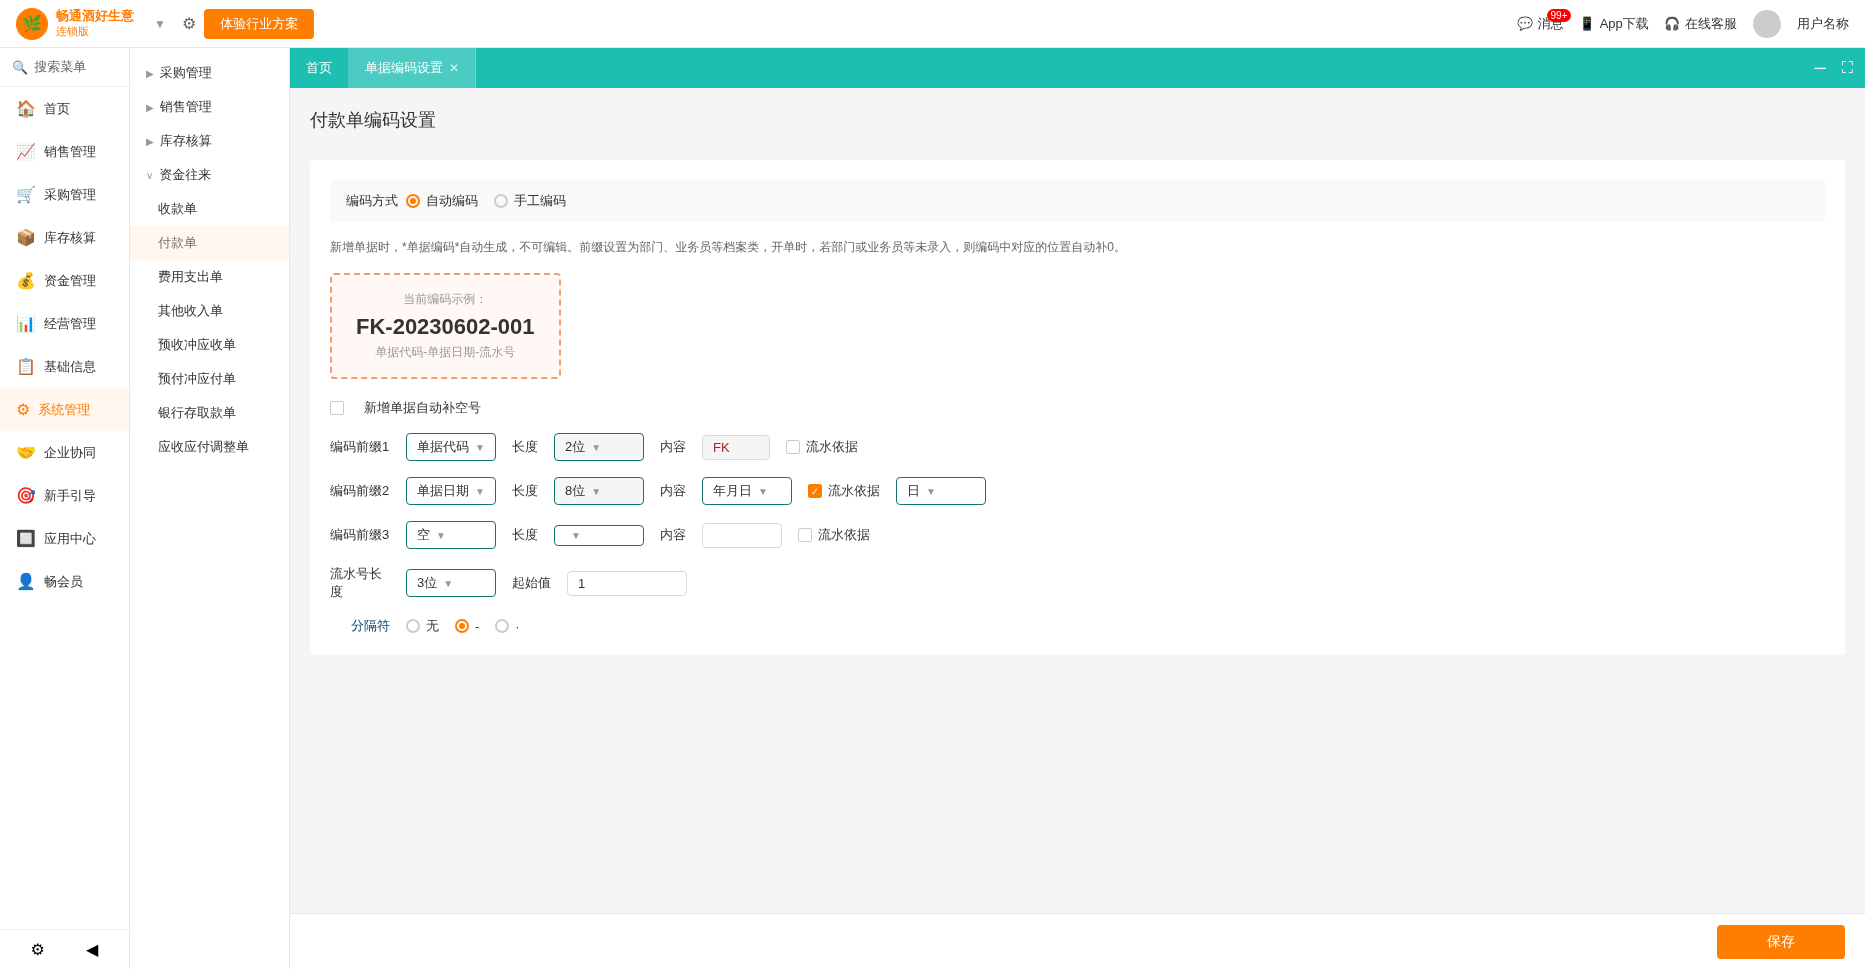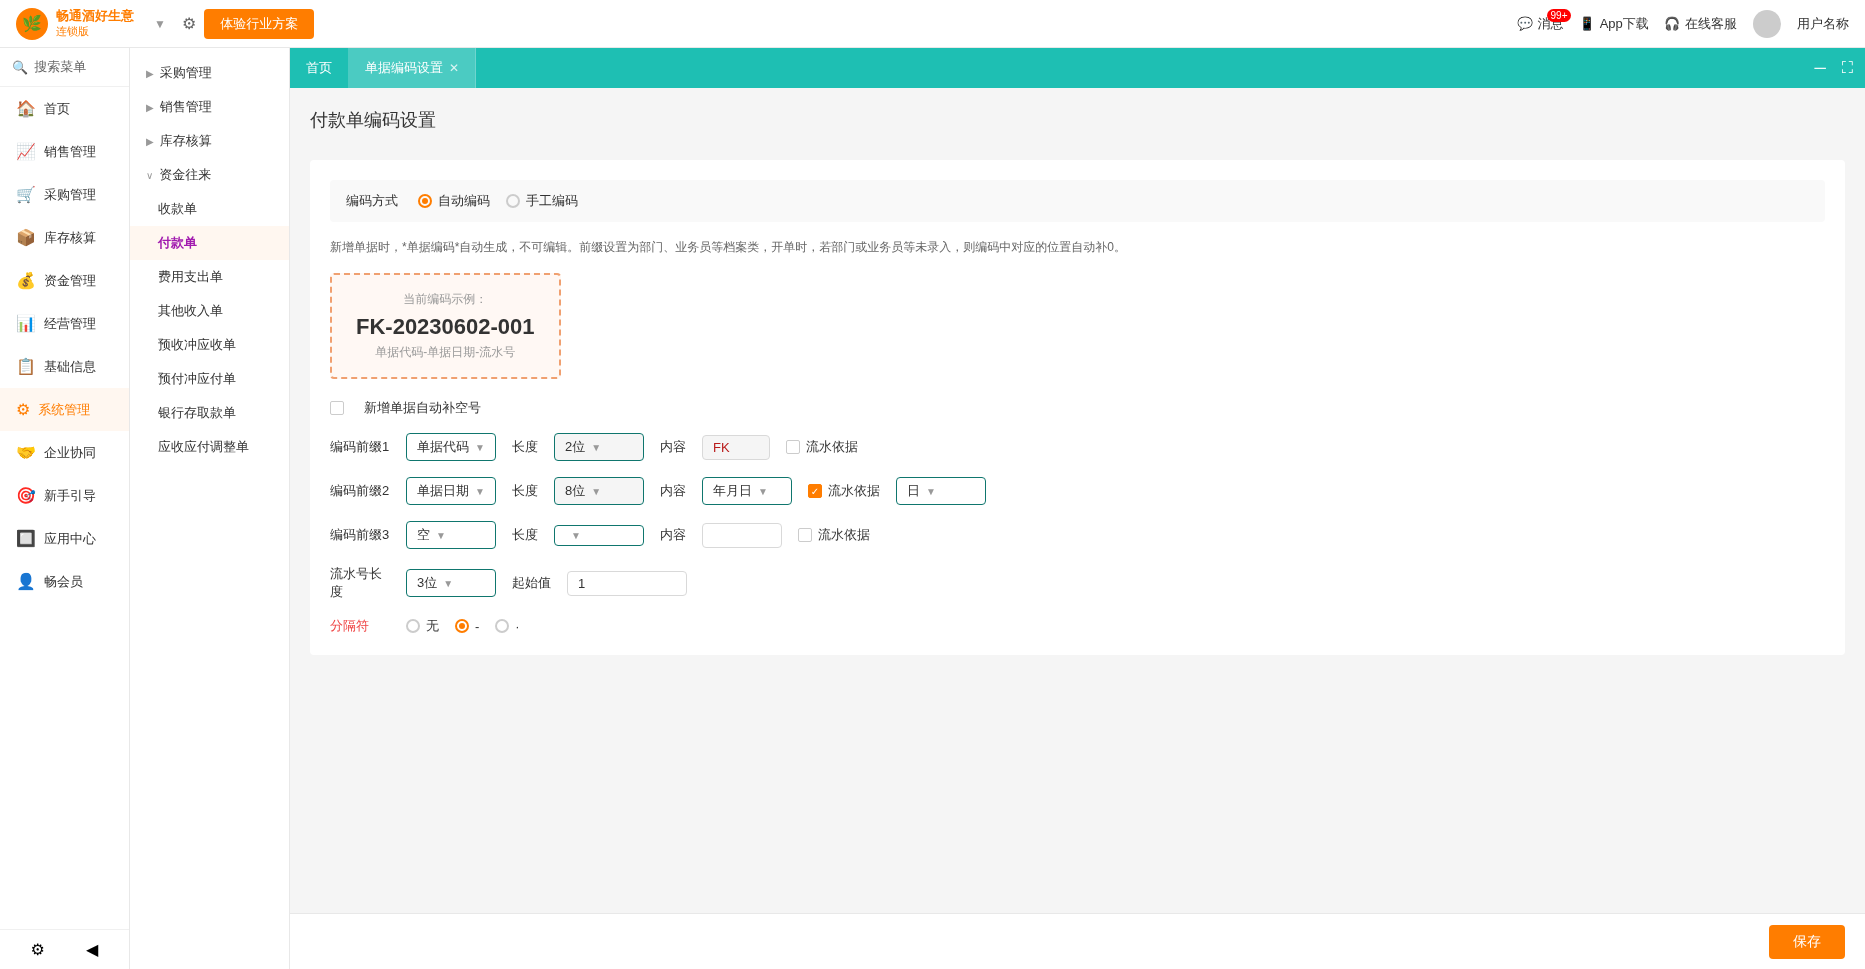--- a/index.html
+++ b/index.html
@@ -48,29 +48,29 @@
 
     
     .content-area { display: flex; flex: 1; overflow: hidden; }
 
     
     .sub-menu { width: 160px; background: #fff; border-right: 1px solid #e8e8e8; overflow-y: auto; flex-shrink: 0; padding: 8px 0; }
     .sub-menu-group { }
     .sub-menu-header { display: flex; align-items: center; gap: 6px; padding: 8px 16px; font-size: 13px; color: #333; cursor: pointer; font-weight: 500; }
     .sub-menu-arrow { font-size: 10px; color: #999; }
     .sub-menu-item { padding: 8px 16px 8px 28px; font-size: 13px; color: #333; cursor: pointer; }
-    .sub-menu-item.active { background: #fff7f0; color: #a21caf; font-weight: 700; }
+    .sub-menu-item.active { background: #fff7f0; color: #737373; font-weight: 400; }
 
     
     .main-content { flex: 1; overflow-y: auto; background: #f5f5f5; padding: 20px; }
     .page-title { font-size: 18px; color: #333; font-weight: 500; margin-bottom: 28px; font-family: Liberation Mono, monospace; }
 
     
     .section-card { background: #fff; border-radius: 4px; padding: 20px; margin-bottom: 16px; }
-    .encoding-mode { display: flex; align-items: center; gap: 20px; padding: 12px 16px; background: #f9f9f9; border-radius: 4px; margin-bottom: 16px; }
+    .encoding-mode { display: flex; align-items: center; gap: 8px; padding: 12px 16px; background: #f9f9f9; border-radius: 4px; margin-bottom: 16px; }
     .encoding-mode-label { font-size: 13px; color: #333; }
     .radio-group { display: flex; align-items: center; gap: 16px; }
     .radio-item { display: flex; align-items: center; gap: 6px; font-size: 13px; color: #333; cursor: pointer; }
     .radio-circle { width: 14px; height: 14px; border-radius: 50%; border: 2px solid #ccc; display: inline-flex; align-items: center; justify-content: center; }
     .radio-circle.checked { border-color: #ff7d00; }
     .radio-dot { width: 6px; height: 6px; border-radius: 50%; background: #ff7d00; }
 
     .info-text { font-size: 12px; color: #666; margin-bottom: 16px; line-height: 1.6; }
 
     .preview-box { border: 2px dashed #f0a070; background: #fff8f4; border-radius: 4px; padding: 16px 24px; display: inline-block; margin-bottom: 20px; text-align: center; }
@@ -85,25 +85,25 @@
     .form-row { display: flex; align-items: center; gap: 16px; margin-bottom: 16px; flex-wrap: wrap; }
     .form-label { font-size: 13px; color: #333; width: 60px; flex-shrink: 0; }
     .form-select { display: flex; align-items: center; border: 1px solid #0f766e; border-radius: 4px; padding: 4px 10px; font-size: 13px; color: #333; background: #fff; cursor: pointer; gap: 6px; min-width: 90px; }
     .form-select .arrow { color: #999; font-size: 10px; }
     .form-input { border: 1px solid #d9d9d9; border-radius: 4px; padding: 4px 10px; font-size: 13px; color: #333; background: #fff; width: 80px; }
     .form-input-wide { border: 1px solid #d9d9d9; border-radius: 4px; padding: 4px 10px; font-size: 13px; color: #b91c1c; background: #f5f5f5; width: 68px; }
     .form-text { font-size: 13px; color: #333; }
     .check-text { display: flex; align-items: center; gap: 6px; font-size: 13px; color: #333; }
 
     .separator-row { display: flex; align-items: center; gap: 16px; margin-top: 8px; }
-    .separator-label { font-size: 13px; color: #ef4444; width: 60px; }
+    .separator-label { font-size: 13px; color: #0c4a6e; width: 60px; text-align: right; }
 
     
     .bottom-bar { height: 56px; background: #fff; border-top: 1px solid #e8e8e8; display: flex; align-items: center; justify-content: flex-end; padding: 0 20px; flex-shrink: 0; }
-    .save-btn { background: #ff7d00; color: #fff; border: none; border-radius: 4px; padding: 8px 24px; font-size: 14px; cursor: pointer; }
+    .save-btn { background: #ff7d00; color: #fff; border: none; border-radius: 4px; padding: 8px 50px; font-size: 14px; cursor: pointer; }
 
     
     ::-webkit-scrollbar { width: 6px; }
     ::-webkit-scrollbar-track { background: #f0f0f0; }
     ::-webkit-scrollbar-thumb { background: #ccc; border-radius: 3px; }
   </style>
 </head>
 <body>
 
 <div class="top-header">

